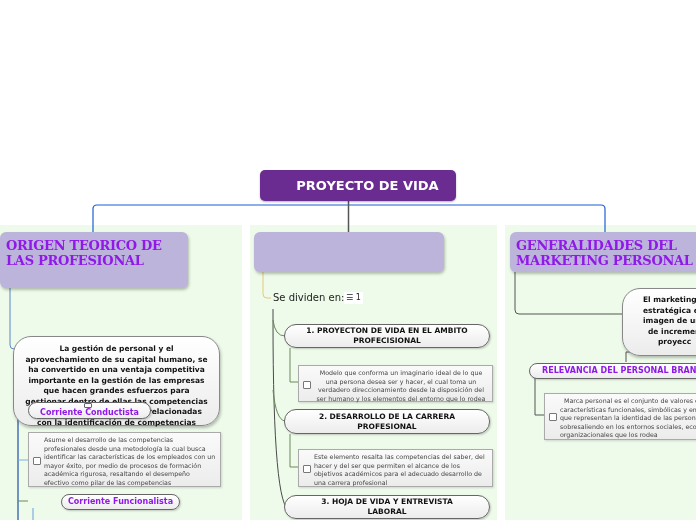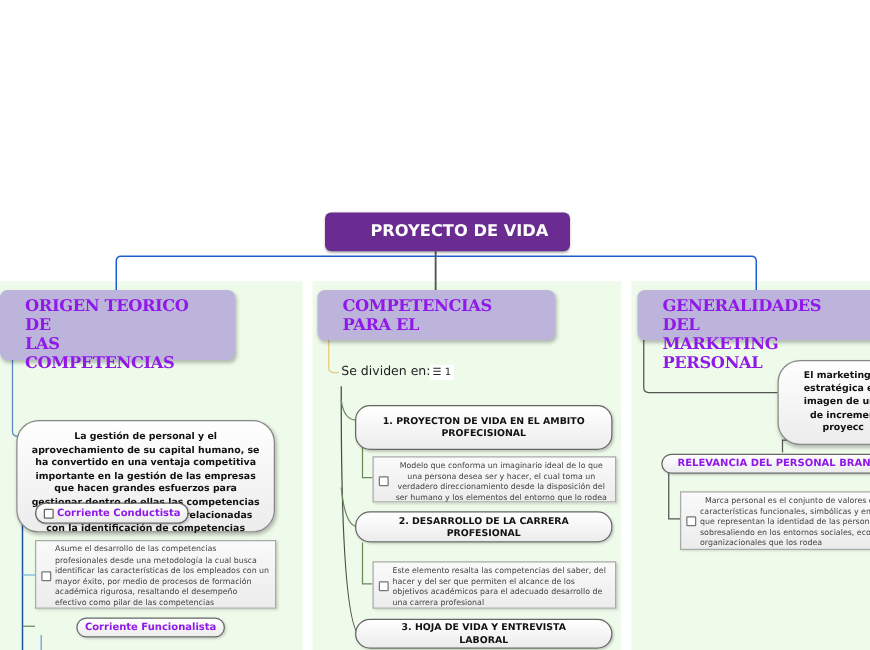--- a/index.html
+++ b/index.html
@@ -1,20 +1,20 @@
 <!DOCTYPE html>
 <html><head>
 <meta charset="utf-8">
 <style>
   html, body { margin:0; padding:0; }
   body { width:696px; height:520px; background:#ffffff; position:relative; overflow:hidden; font-family:"DejaVu Sans", sans-serif; }
   .abs { position:absolute; }
   .panel { position:absolute; background:#eefbea; }
   .root { position:absolute; left:260px; top:170px; width:177px; height:31px; background:#6a2c91; border-radius:5px; color:#fff; font-family:"DejaVu Sans", sans-serif; font-weight:bold; font-size:13px; text-align:center; line-height:31px; box-shadow:0 1px 2px rgba(0,0,0,0.3);padding-left:19px; }
-  .topic { position:absolute; background:#bcb4db; border-radius:6px; box-shadow:1px 2px 3px rgba(0,0,0,0.25); color:#9018e8; font-family:"DejaVu Serif", serif; font-weight:bold; font-size:13px; line-height:15px; padding:6px 20px; box-sizing:border-box; letter-spacing:-0.3px; }
+  .topic { position:absolute; background:#bcb4db; border-radius:6px; box-shadow:1px 2px 3px rgba(0,0,0,0.25); color:#9018e8; font-family:"DejaVu Serif", serif; font-weight:bold; font-size:13px; line-height:15px; padding:6px 6px; box-sizing:border-box; letter-spacing:-0.3px; }
   .bubble { position:absolute; background:linear-gradient(#ffffff,#ececec); border:1px solid #888; border-radius:18px; box-shadow:1px 2px 3px rgba(0,0,0,0.25); font-weight:bold; font-size:7.5px; line-height:10.5px; text-align:center; box-sizing:border-box; padding:7px 10px; color:#111; }
   .pill { position:absolute; background:linear-gradient(#ffffff,#ececec); border:1px solid #666; border-radius:12px; box-shadow:1px 1px 2px rgba(0,0,0,0.2); font-weight:bold; font-size:7.5px; line-height:10px; text-align:center; box-sizing:border-box; color:#111; display:flex; align-items:center; justify-content:center; }
   .pill.purple { color:#9018e8; font-size:8px; }
   .note { position:absolute; background:linear-gradient(#fafafa,#ececec); border:1px solid #aaa; box-shadow:1px 1px 2px rgba(0,0,0,0.15); font-size:6.3px; line-height:8.6px; color:#444; box-sizing:border-box; padding:3px 4px 3px 15px; }
   .chk { position:absolute; left:4px; width:6px; height:6px; border:1px solid #777; border-radius:1px; background:#fff; }
   .cut { overflow:hidden; white-space:nowrap; }
 </style>
 </head>
 <body>
 
@@ -42,48 +42,47 @@
 
   <path d="M515 272 L515 310 Q515 314 519 314 L622 314" fill="none" stroke="#555" stroke-width="1"></path>
   <path d="M626 362 L626 352 L696 352" fill="none" stroke="#555" stroke-width="1"></path>
   <path d="M535 378 L535 415 L544 415" fill="none" stroke="#555" stroke-width="1"></path>
 </svg>
 
 <div class="root">PROYECTO DE VIDA</div>
 
 <div class="topic" style="left:0;top:232px;width:188px;height:56px;">
   <div>ORIGEN TEORICO DE</div>
-  <div>LAS COMPETENCIAS</div>
+  <div>LAS PROFESIONAL</div>
 </div>
 <div class="bubble" style="left:13px;top:304px;width:207px;height:90px;margin-top:32px;">La gestión de personal y el aprovechamiento de su capital humano, se ha convertido en una ventaja competitiva importante en la gestión de las empresas que hacen grandes esfuerzos para gestionar dentro de ellas las competencias del personal con temáticas relacionadas con la identificación de competencias</div>
 
-<div class="pill purple" style="left:28px;top:402px;width:123px;height:17px;">
+<div class="pill purple" style="left:28px;top:402px;width:123px;height:17px;flex-direction:column;">
   <span style="display:inline-block;width:6px;height:6px;border:1px solid #666;border-radius:1px;margin-right:3px;background:#fff;"></span>
   <span>Corriente Conductista</span>
 </div>
 <div class="note" style="left:28px;top:432px;width:193px;height:55px;">
   <span class="chk" style="top:24px;"></span>
   <span>Asume el desarrollo de las competencias profesionales desde una metodología la cual busca identificar las características de los empleados con un mayor éxito, por medio de procesos de formación académica rigurosa, resaltando el desempeño efectivo como pilar de las competencias</span>
 </div>
 <div class="pill purple" style="left:28px;top:494px;width:119px;height:16px;margin-left:33px;">
   <span>Corriente Funcionalista</span>
 </div>
 
 <div class="topic" style="left:254px;top:232px;width:190px;height:40px;">
-  <div>COMPETENCIAS PARA EL</div>
 </div>
 <div class="abs" style="left:273px;top:292px;font-size:10px;color:#222;">
   <span>Se dividen en:</span>
 </div>
 <div class="abs" style="left:344px;top:292px;background:#fff;padding:0 2px;font-size:8px;color:#222;line-height:12px;">
   <span>☰</span>
   <span>1</span>
 </div>
 
-<div class="pill" style="left:284px;top:324px;width:206px;height:36px;padding:0 20px;">1. PROYECTON DE VIDA EN EL AMBITO PROFECISIONAL</div>
+<div class="pill" style="left:284px;top:324px;width:206px;height:24px;padding:0 20px;">1. PROYECTON DE VIDA EN EL AMBITO PROFECISIONAL</div>
 <div class="note" style="left:298px;top:365px;width:195px;height:37px;text-align:center;">
   <span class="chk" style="top:15px;"></span>
   <span>Modelo que conforma un imaginario ideal de lo que una persona desea ser y hacer, el cual toma un verdadero direccionamiento desde la disposición del ser humano y los elementos del entorno que lo rodea</span>
 </div>
 
 <div class="pill" style="left:284px;top:409px;width:206px;height:25px;padding:0 30px;">2. DESARROLLO DE LA CARRERA PROFESIONAL</div>
 <div class="note" style="left:298px;top:449px;width:195px;height:38px;">
   <span class="chk" style="top:15px;"></span>
   <span>Este elemento resalta las competencias del saber, del hacer y del ser que permiten el alcance de los objetivos académicos para el adecuado desarrollo de una carrera profesional</span>
 </div>

